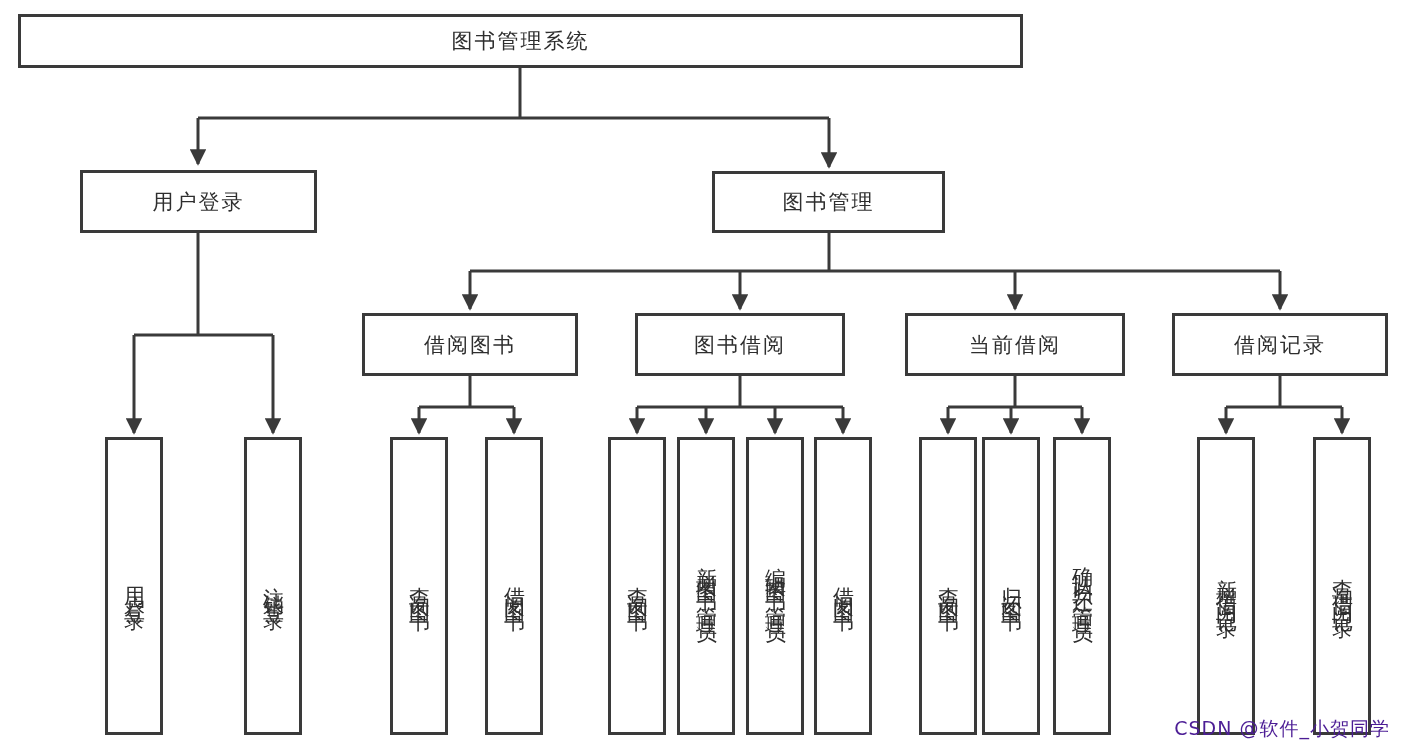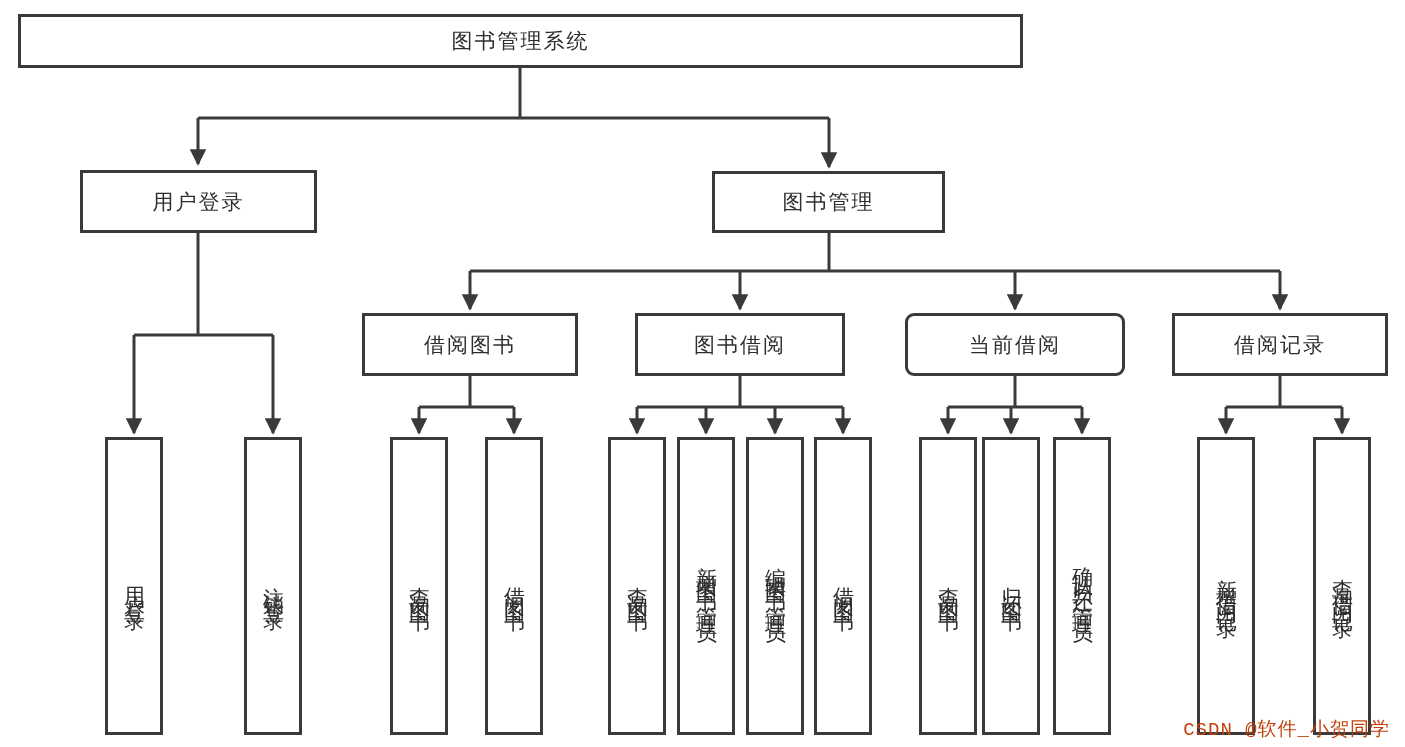--- a/index.html
+++ b/index.html
@@ -35,21 +35,21 @@
     font-size: 21px;
     letter-spacing: 2px;
     text-align: center;
   }
   
   .n-root   { left: 18px;  top: 14px;  width: 1005px; height: 54px; }
   .n-user   { left: 80px;  top: 170px; width: 237px;  height: 63px; }
   .n-mgmt   { left: 712px; top: 171px; width: 233px;  height: 62px; text-align: center; }
   .n-sec0   { left: 362px; top: 313px; width: 216px;  height: 63px; }
   .n-sec1   { left: 635px; top: 313px; width: 210px;  height: 63px; }
-  .n-sec2   { left: 905px; top: 313px; width: 220px;  height: 63px; border-radius: 9px; }
+  .n-sec2   { left: 905px; top: 313px; width: 220px;  height: 63px; }
   .n-sec3   { left: 1172px;top: 313px; width: 216px;  height: 63px; }
   
   .leaf {
     top: 437px;
     width: 58px;
     height: 298px;
     writing-mode: vertical-rl;
     text-orientation: mixed;
     letter-spacing: 8px;
     font-size: 21px;
@@ -67,24 +67,23 @@
   .l-g4b { left: 982px; }
   .l-g4c { left: 1053px; }
   .l-g5a { left: 1197px; }
   .l-g5b { left: 1313px; }
   .watermark {
     position: absolute;
     right: 5px;
     top: 716px;
     z-index: 3;
     font-size: 19px;
-    color: #c2410c;
+    color: #4c1d95;
     letter-spacing: 1px;
     white-space: nowrap;
-    font-family: Liberation Mono, monospace;
   }
 </style>
 </head>
 <body>
 
 <div class="canvas">
 
   <svg class="connectors" viewBox="0 0 1405 747" xmlns="http://www.w3.org/2000/svg">
     <defs>
       <marker id="arrow" viewBox="0 0 10 10" refX="9" refY="5" markerWidth="7" markerHeight="5.5" orient="auto-start-reverse">

